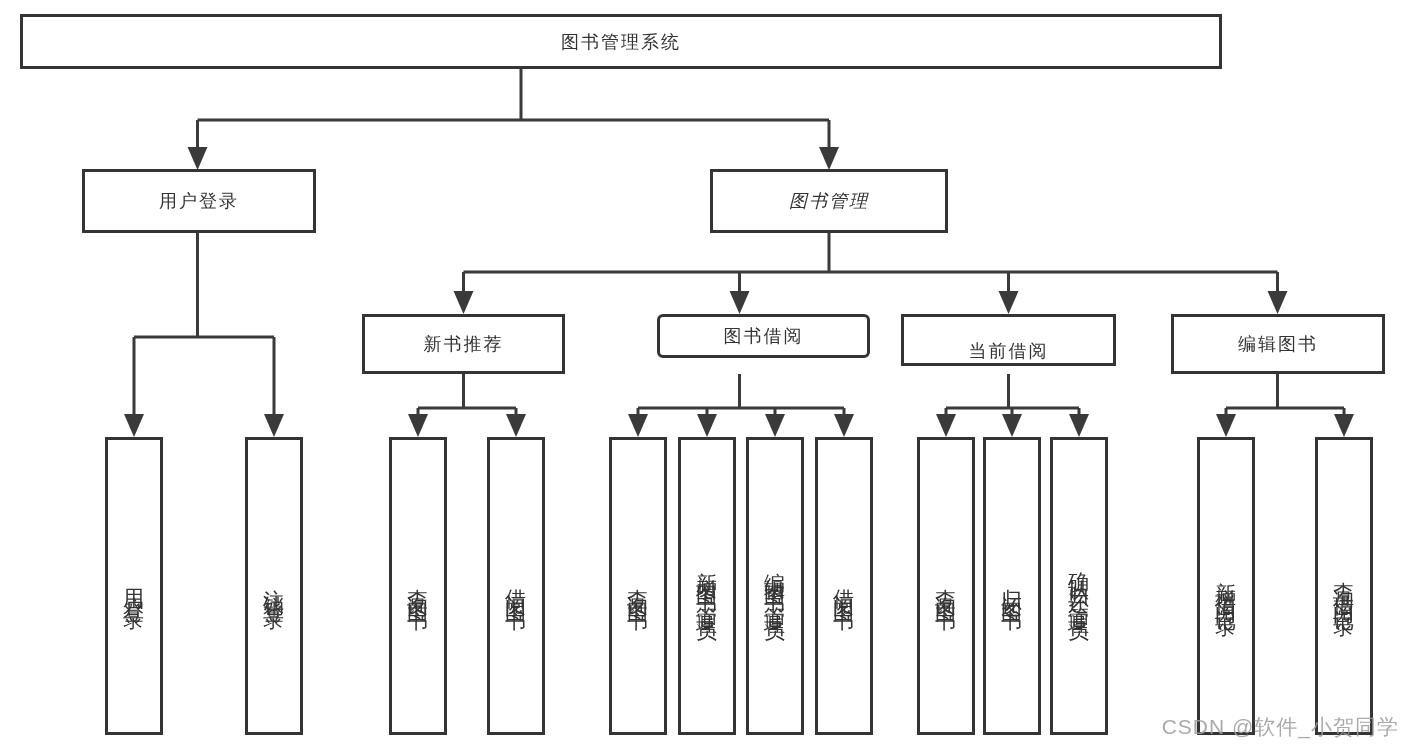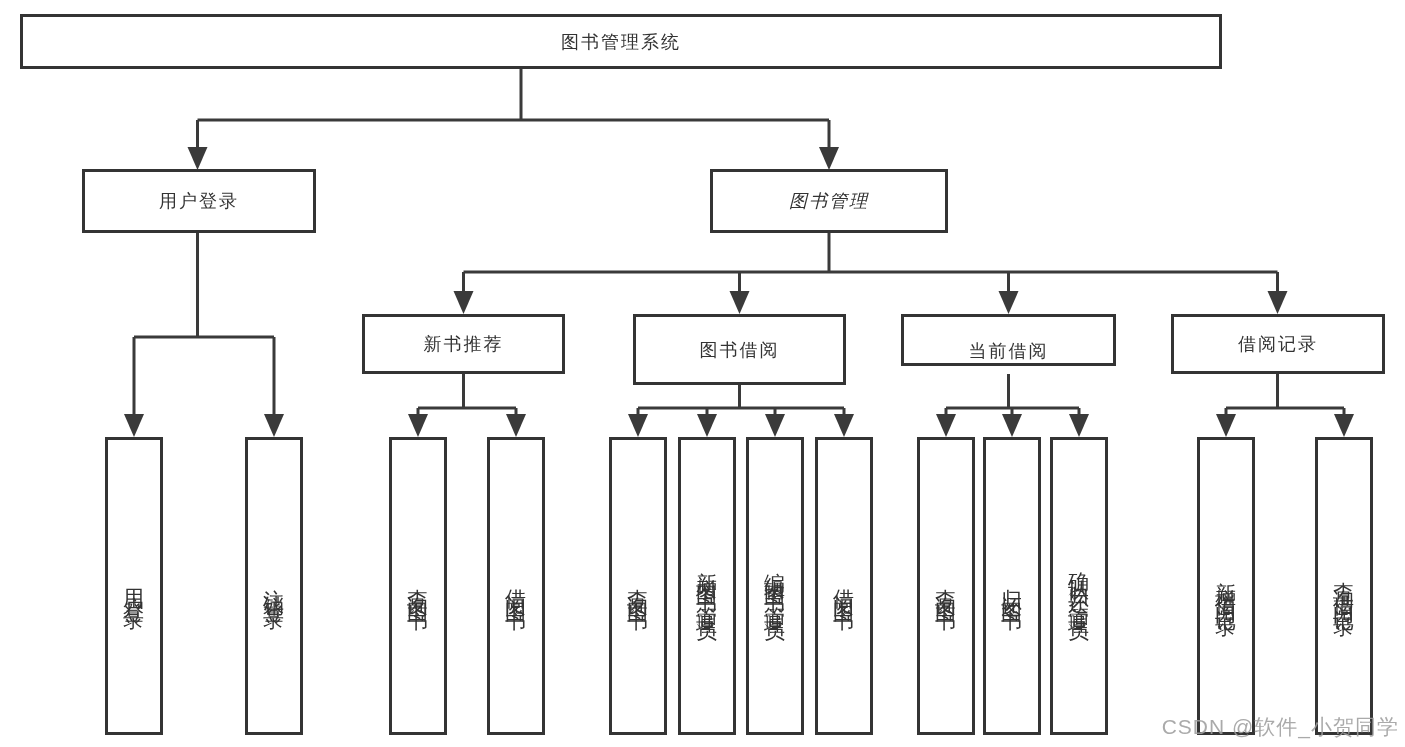--- a/index.html
+++ b/index.html
@@ -108,28 +108,28 @@
   <div class="box" style="left:82px; top:169px; width:234px; height:64px;">
     <span class="hlabel">用户登录</span>
   </div>
   <div class="box" style="left:710px; top:169px; width:238px; height:64px;font-style:italic;">
     <span class="hlabel">图书管理</span>
   </div>
 
   <div class="box" style="left:362px; top:314px; width:203px; height:60px;">
     <span class="hlabel">新书推荐</span>
   </div>
-  <div class="box" style="left:633px; top:314px; width:213px; height:71px;">
+  <div class="box" style="left:657px; top:314px; width:213px; height:44px;border-radius:6px;">
     <span class="hlabel">图书借阅</span>
   </div>
   <div class="box" style="left:901px; top:314px; width:215px; height:52px;align-items:flex-end;">
     <span class="hlabel">当前借阅</span>
   </div>
   <div class="box" style="left:1171px; top:314px; width:214px; height:60px;">
-    <span class="hlabel">借阅记录</span>
+    <span class="hlabel">编辑图书</span>
   </div>
 
   <div class="box vbox" style="left:105px; top:437px; width:58px; height:298px;">
     <span class="vlabel">用户登录</span>
   </div>
   <div class="box vbox" style="left:245px; top:437px; width:58px; height:298px;">
     <span class="vlabel">注销登录</span>
   </div>
 
   <div class="box vbox" style="left:389px; top:437px; width:58px; height:298px;">

